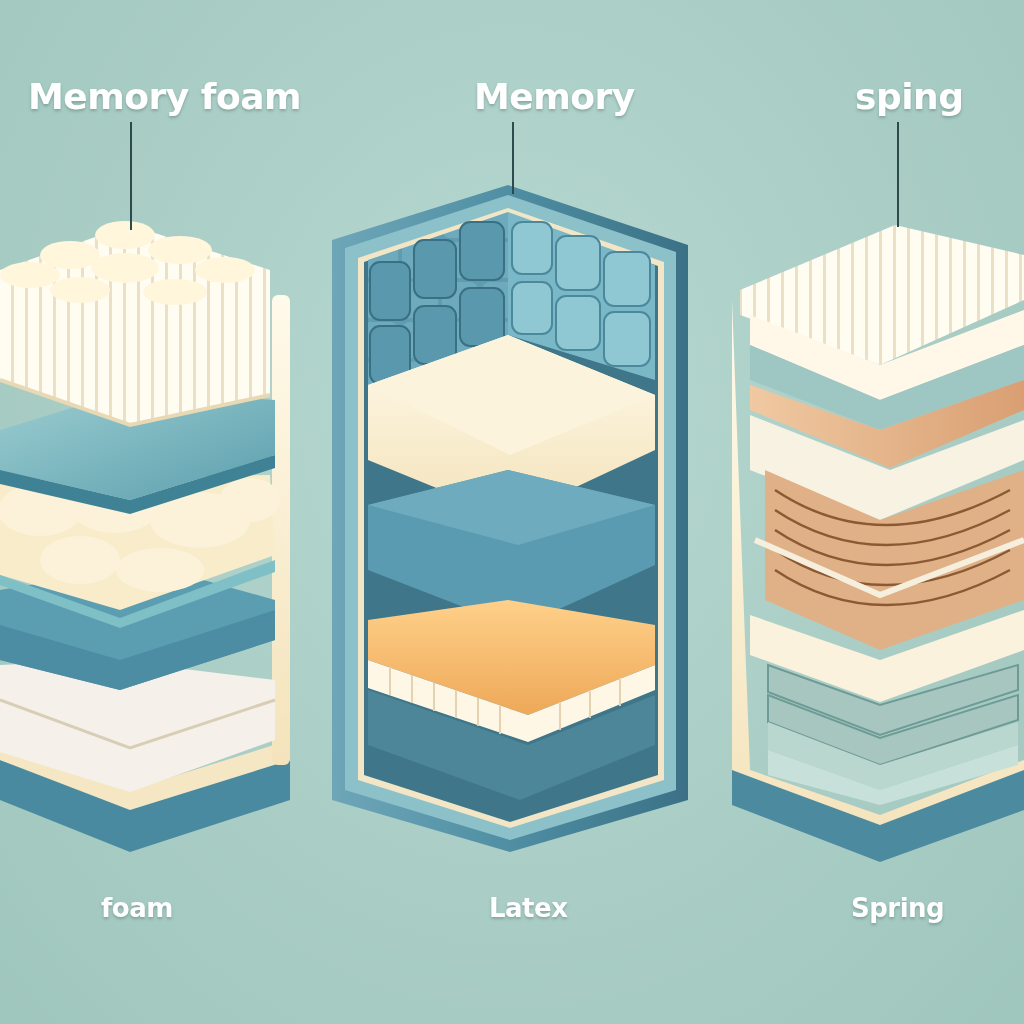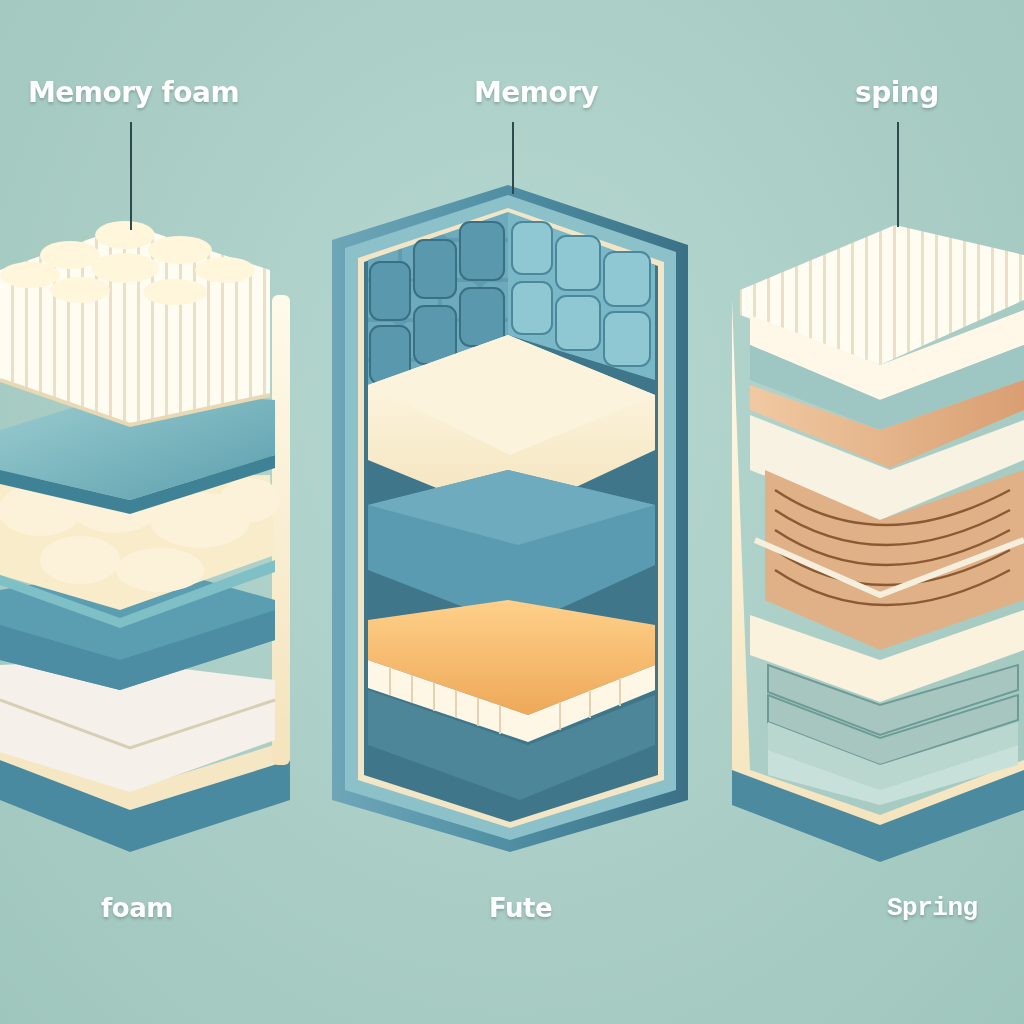--- a/index.html
+++ b/index.html
@@ -1,19 +1,19 @@
 <!DOCTYPE html>
 <html><head>
 <meta charset="utf-8">
 <style>
   html,body{margin:0;padding:0;}
   body{width:1024px;height:1024px;overflow:hidden;background:#acd0c8;position:relative;font-family:"DejaVu Sans","Liberation Sans",sans-serif;}
   .bg{position:absolute;inset:0;background:radial-gradient(ellipse at 50% 40%,#b6d8d0 0%,#a9cdc5 60%,#9fc6bd 100%);}
   .label{position:absolute;color:#fff;font-weight:bold;letter-spacing:-0.5px;text-shadow:0 2px 3px rgba(60,90,85,0.35);white-space:nowrap;}
-  .top-label{font-size:28px;top:76px;}
+  .top-label{font-size:36px;top:76px;}
   .bottom-label{font-size:26px;top:893px;margin-left:11px;}
   .leader{position:absolute;width:2px;background:#2d4a4c;}
   svg.ill{position:absolute;left:0;top:0;}
 </style>
 </head>
 <body>
 
 <div class="bg"></div>
 
 <svg class="ill" width="1024" height="1024" viewBox="0 0 1024 1024">
@@ -174,14 +174,14 @@
 
 <div class="leader" style="left:130px;top:122px;height:108px;"></div>
 <div class="leader" style="left:512px;top:122px;height:72px;"></div>
 <div class="leader" style="left:897px;top:122px;height:105px;"></div>
 
 <div class="label top-label" style="left:28px;">Memory foam</div>
 <div class="label top-label" style="left:474px;">Memory</div>
 <div class="label top-label" style="left:855px;">sping</div>
 
 <div class="label bottom-label" style="left:90px;">foam</div>
-<div class="label bottom-label" style="left:478px;">Fute</div>
-<div class="label bottom-label" style="left:876px;font-family:Liberation Mono, monospace;">Spring</div>
+<div class="label bottom-label" style="left:478px;">Latex</div>
+<div class="label bottom-label" style="left:840px;">Spring</div>
 
 </body></html>

